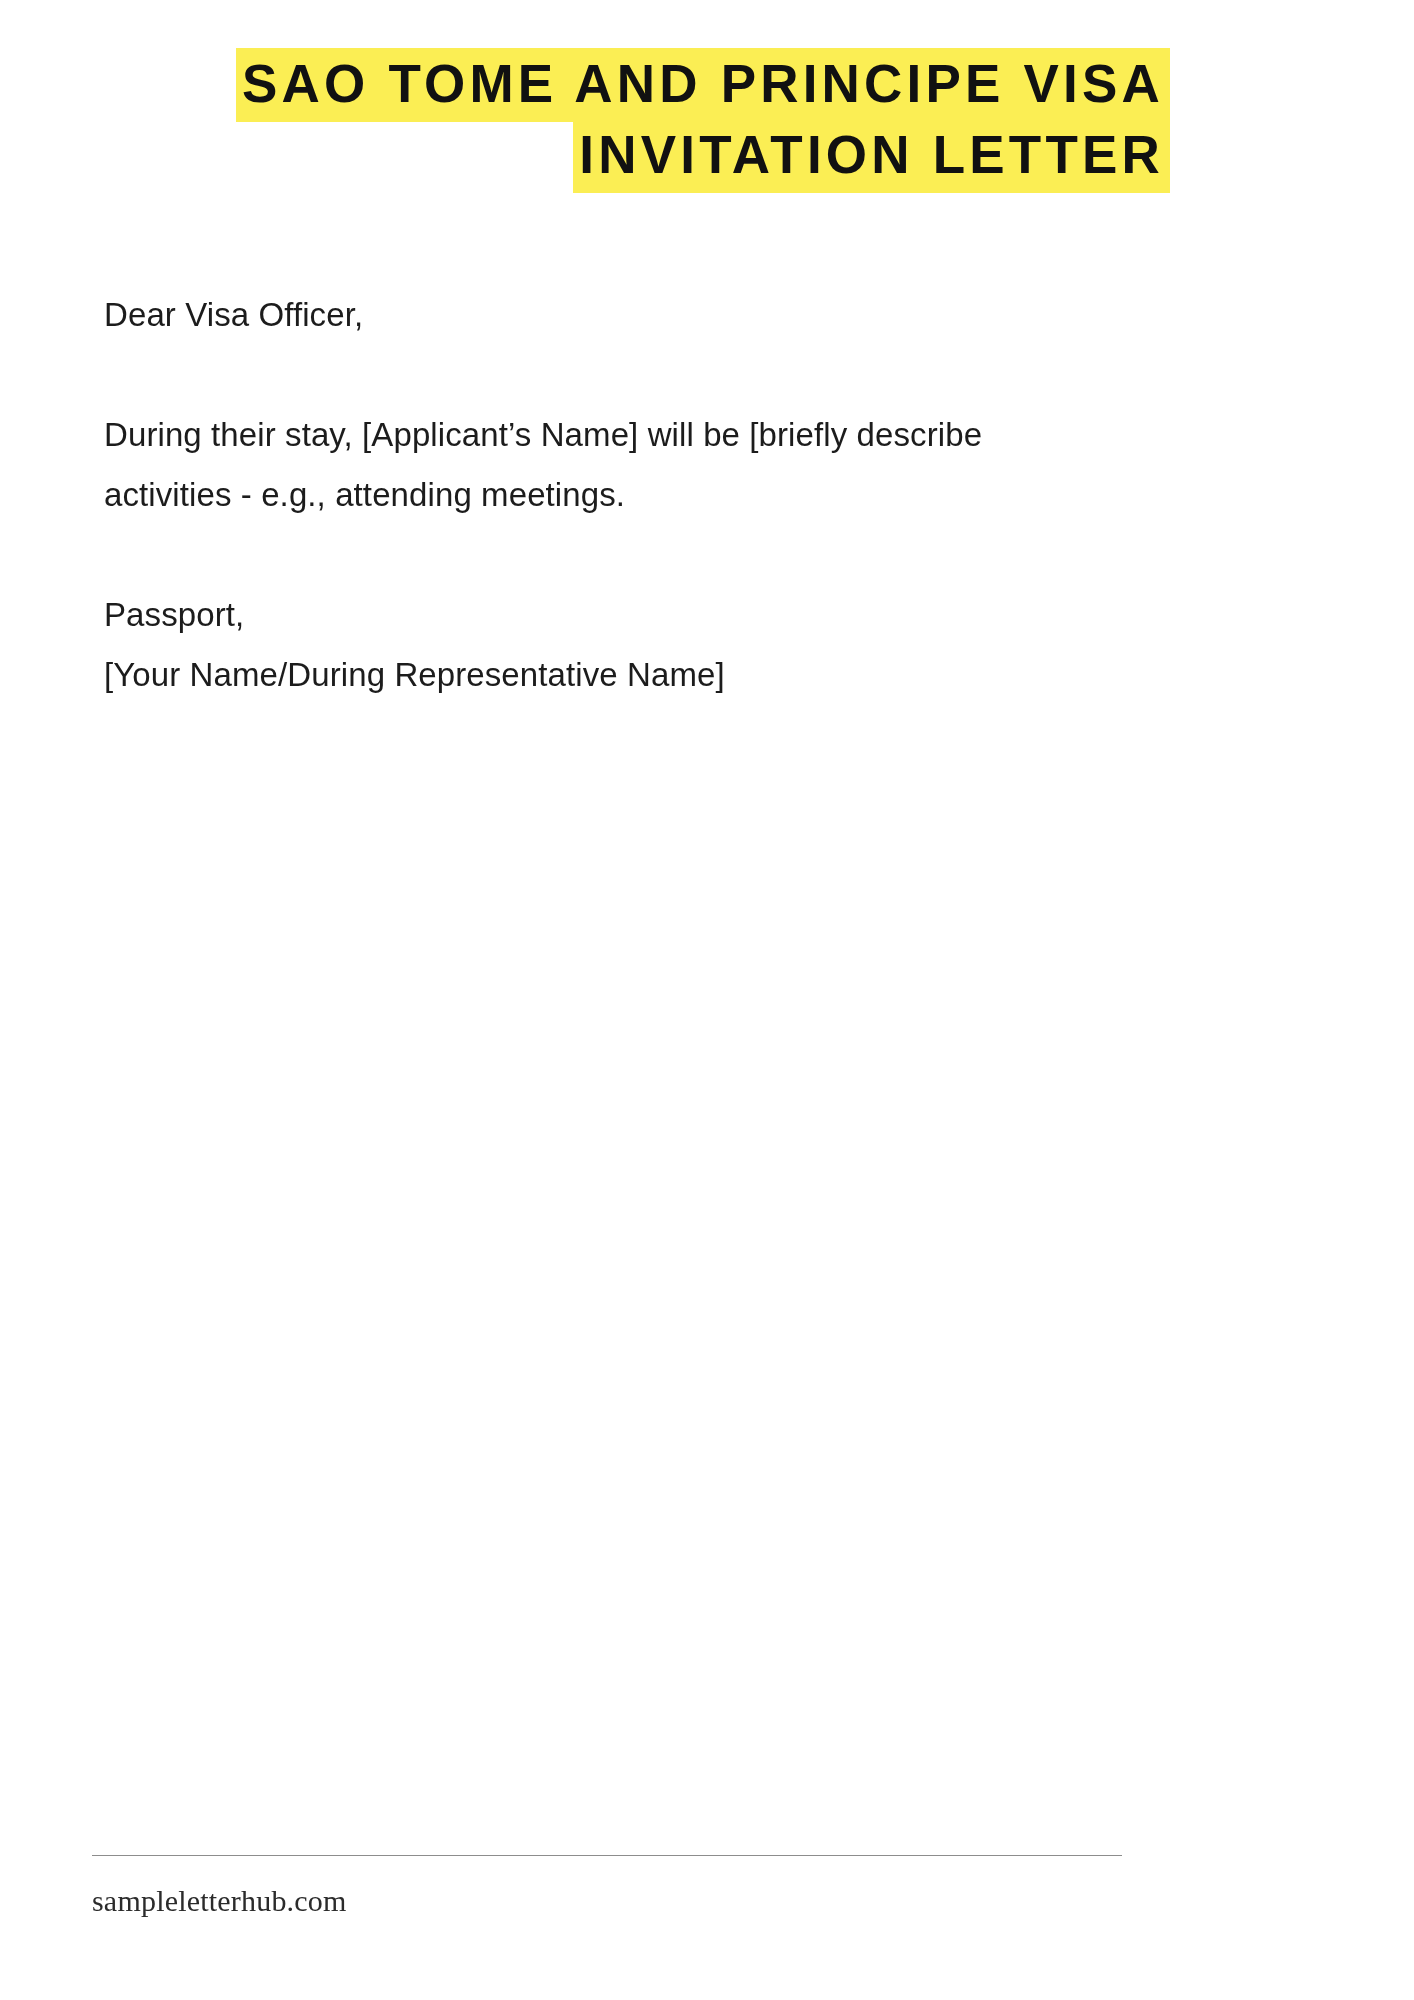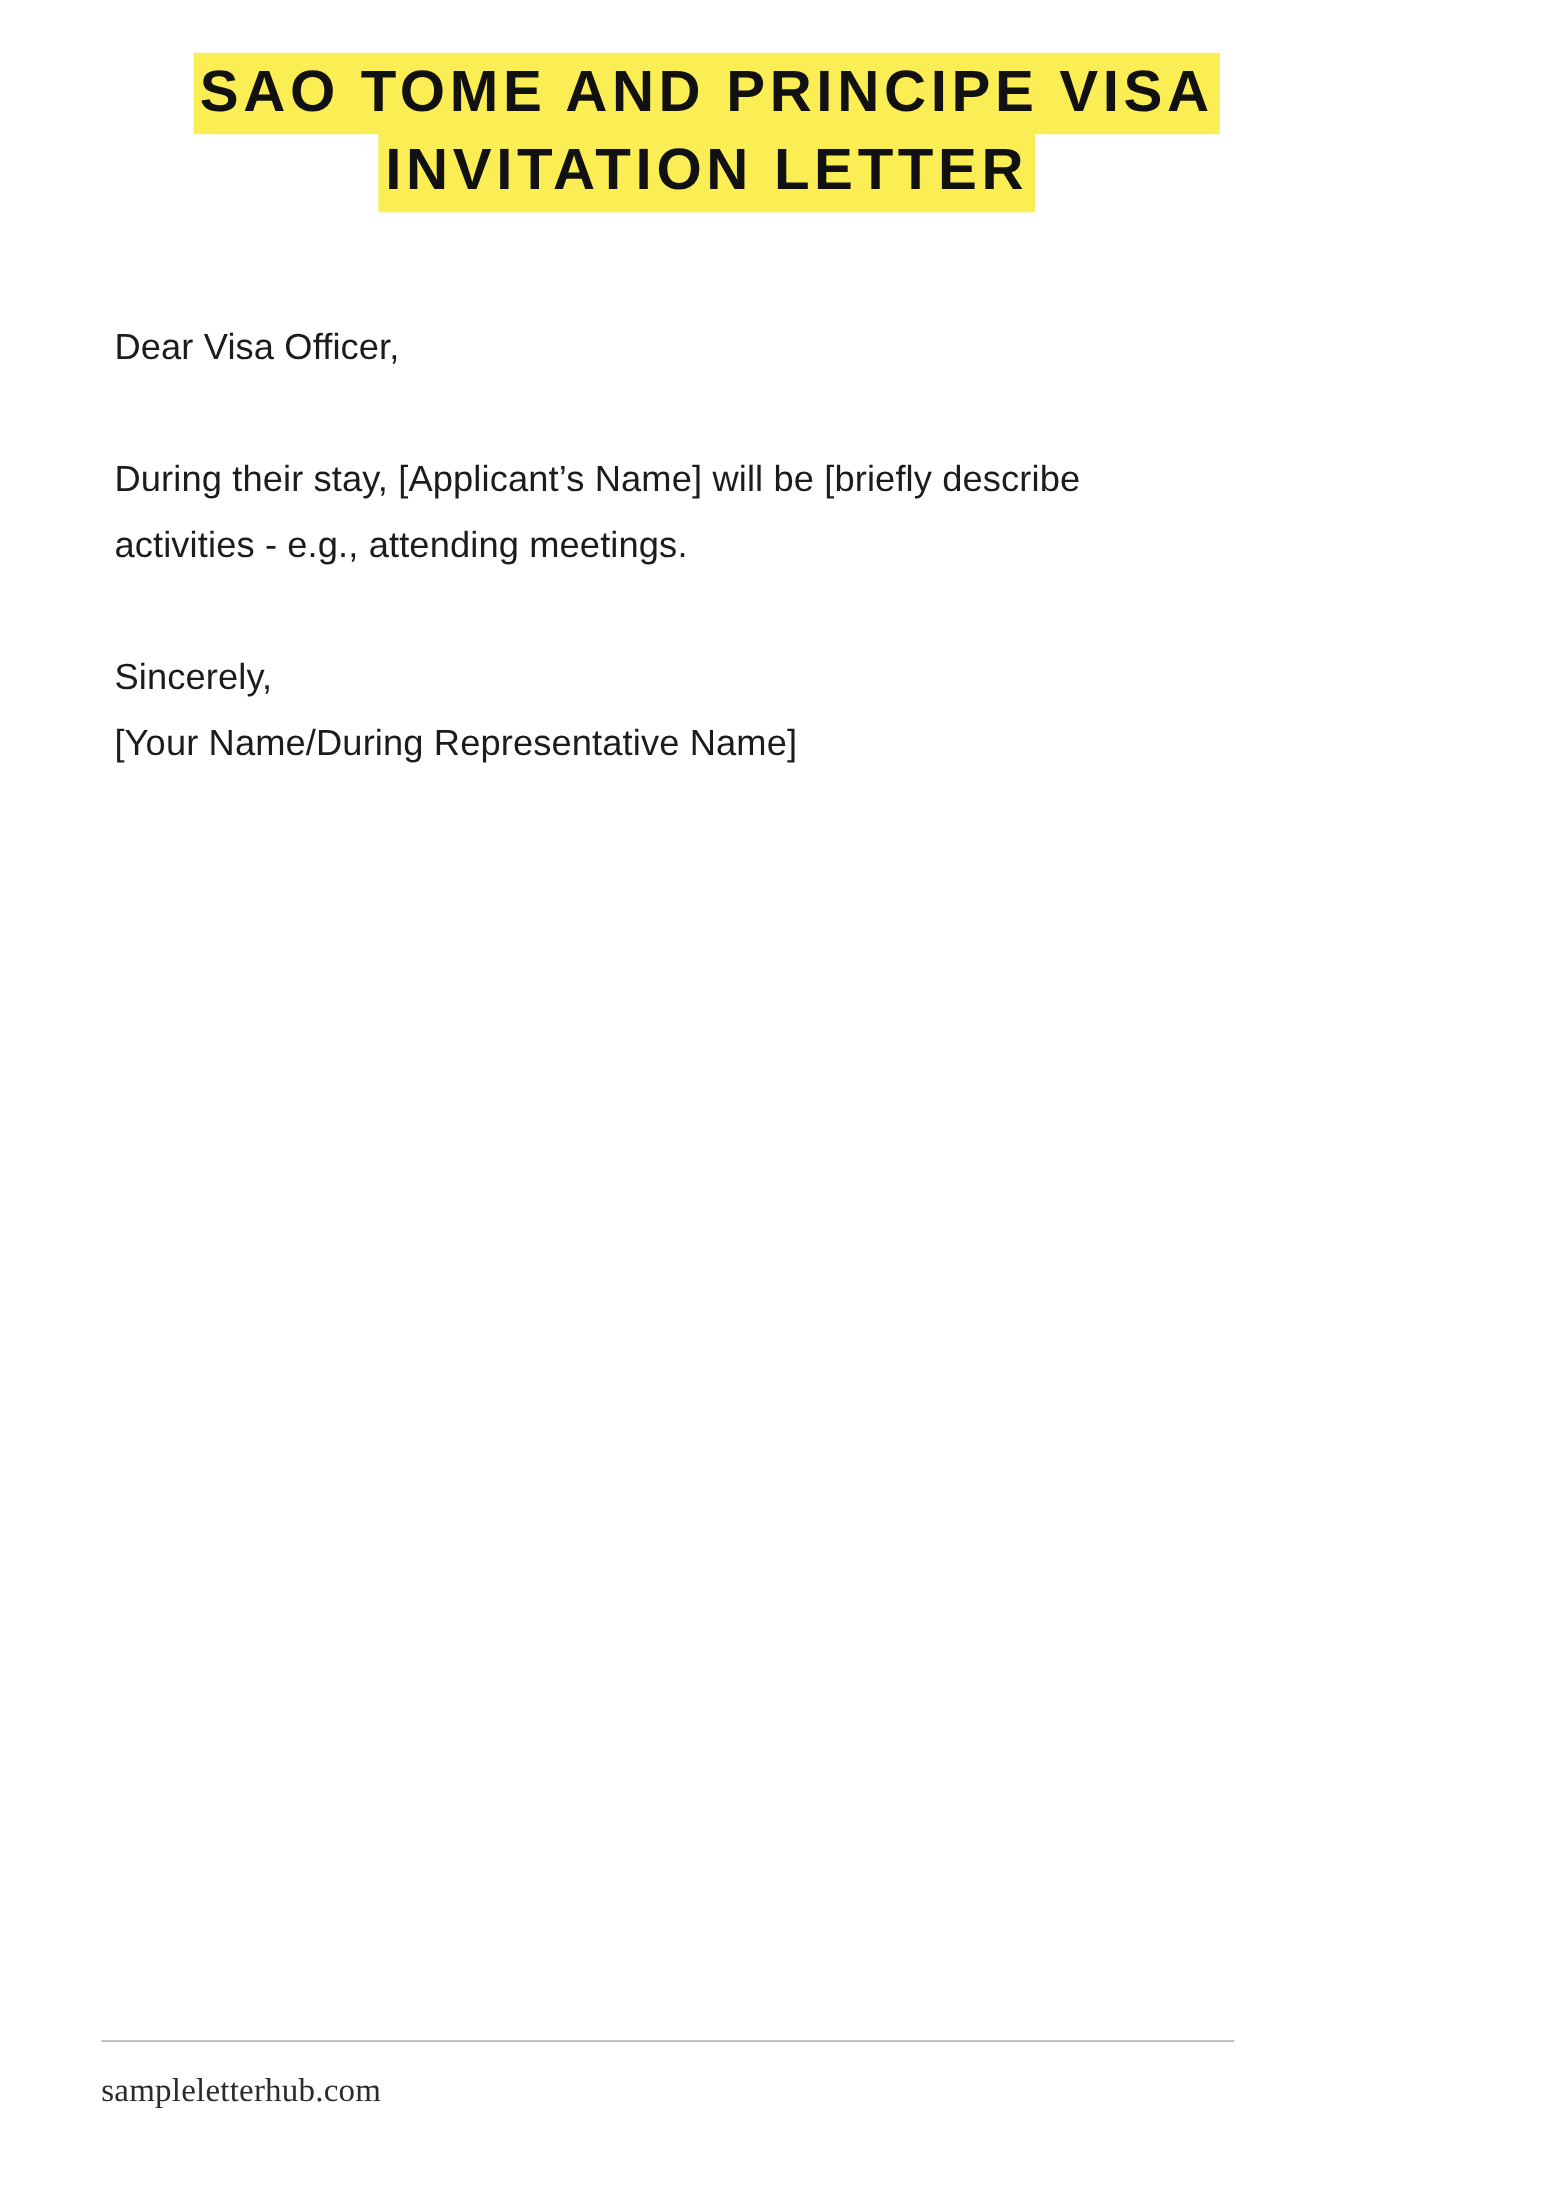--- a/index.html
+++ b/index.html
@@ -22,21 +22,21 @@
     background: #ffffff;
     box-sizing: border-box;
   }
 
   
   .title-block {
     position: absolute;
     left: 115px;
     top: 48px;
     width: 1055px;
-    text-align: center;
+    text-align: right;
   }
   .title-text {
     display: inline;
     font-family: "Liberation Sans", sans-serif;
     font-weight: 700;
     font-size: 53px;
     line-height: 71px;
     letter-spacing: 4.2px;
     text-transform: uppercase;
     color: #111111;
@@ -107,21 +107,21 @@
 
   <div class="body-block">
 
     <p class="para">Dear Visa Officer,</p>
 
 
 
 
     <p class="para">During their stay, [Applicant’s Name] will be [briefly describe activities - e.g., attending meetings.</p>
 
-    <p class="closing">Sincerely,</p>
+    <p class="closing">Passport,</p>
 
     <p class="closing">[Your Name/During Representative Name]</p>
 
   </div>
 
   <div class="footer">
     <hr class="footer-rule">
     <span class="footer-url">sampleletterhub.com</span>
   </div>
 

